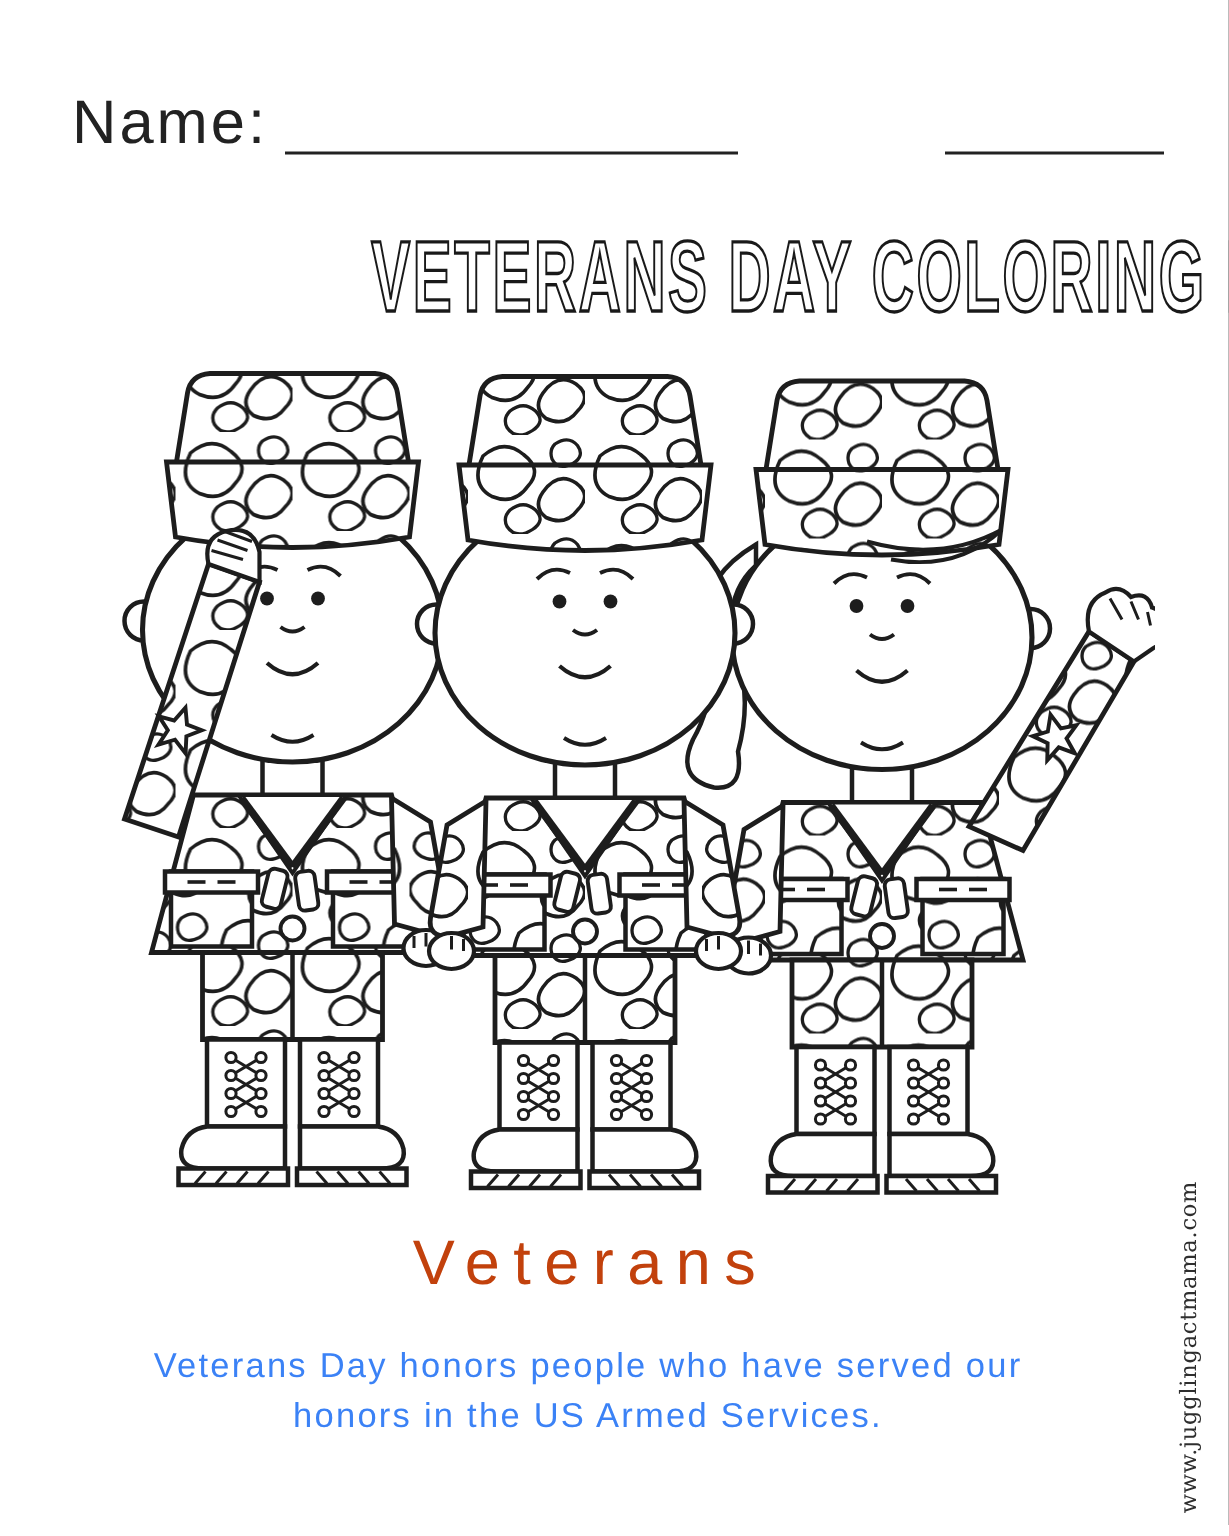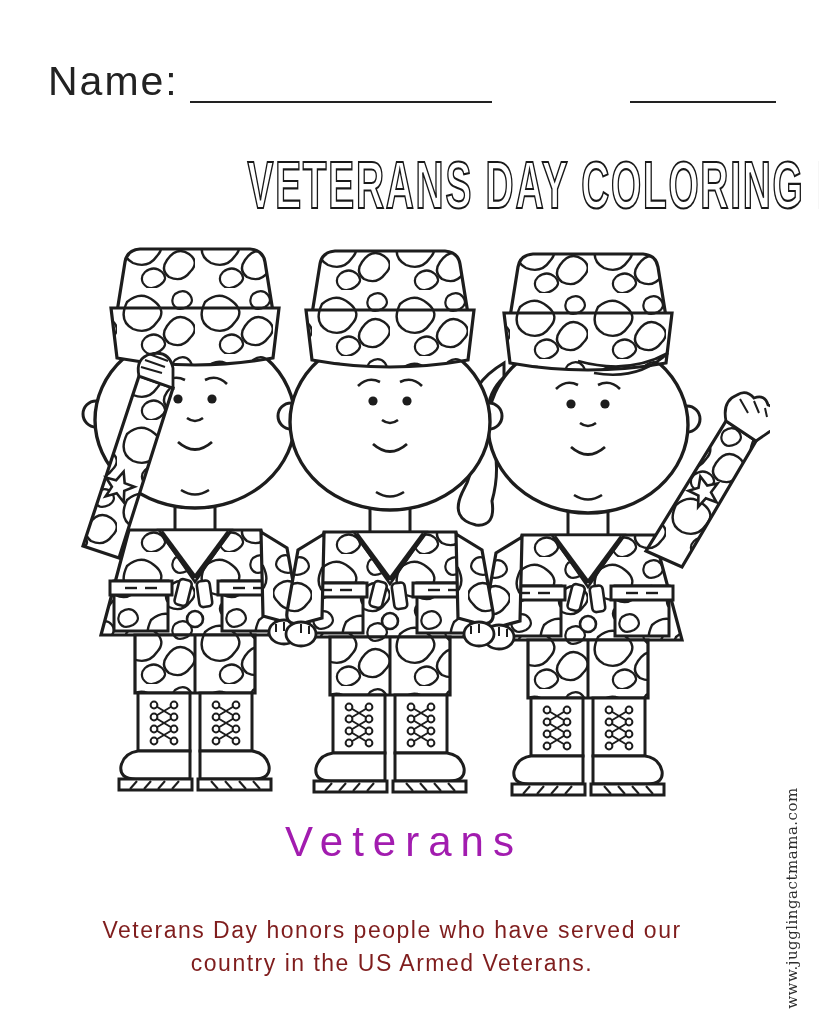--- a/index.html
+++ b/index.html
@@ -48,33 +48,33 @@
     white-space:nowrap;
   }
 
   
   .art{
     position:absolute;left:50px;top:244px;width:720px;height:560px;
   }
 
   
   .veterans-word{
-    position:absolute;left:12px;top:818px;width:784px;
+    position:absolute;left:2px;top:818px;width:784px;
     text-align:center;
     font-size:42px;
     letter-spacing:9px;
-    color:#a21caf;
+    color:#c2410c;
   }
   .caption{
-    position:absolute;left:0;top:914px;width:784px;
+    position:absolute;left:0;top:894px;width:784px;
     text-align:center;
     font-size:23px;
     letter-spacing:1.5px;
     line-height:33px;
-    color:#7f1d1d;
+    color:#3b82f6;
   }
 
   
   .watermark{
     position:absolute;
     left:673px;top:888px;
     width:240px;height:20px;
     transform:rotate(-90deg);
     transform-origin:center center;
     font-family:"DejaVu Serif", serif;
@@ -240,18 +240,18 @@
       <use href="#sleeveL"></use>
       <use href="#sleeveL" transform="scale(-1,1)"></use>
       <use href="#legs"></use>
     </g>
   </svg>
 
   <div class="veterans-word">Veterans</div>
 
   <div class="caption">
     <div>Veterans Day honors people who have served our</div>
-    <div>country in the US Armed Veterans.</div>
+    <div>honors in the US Armed Services.</div>
   </div>
 
   <div class="watermark">www.jugglingactmama.com</div>
 
 </div>
 
 </body></html>

